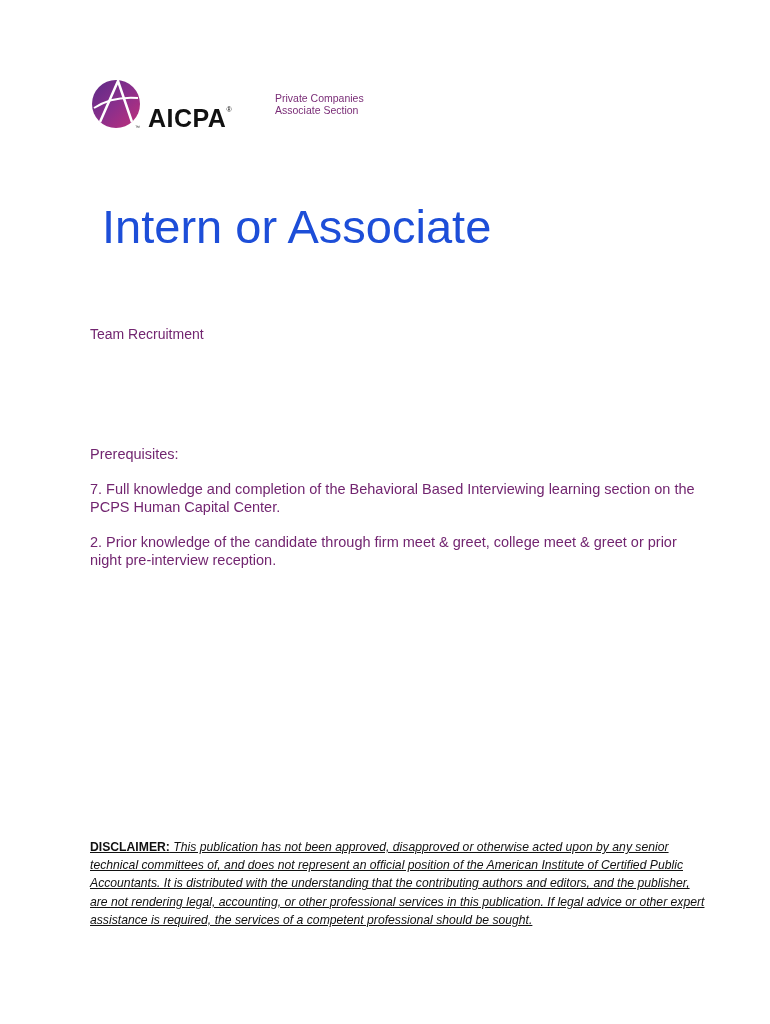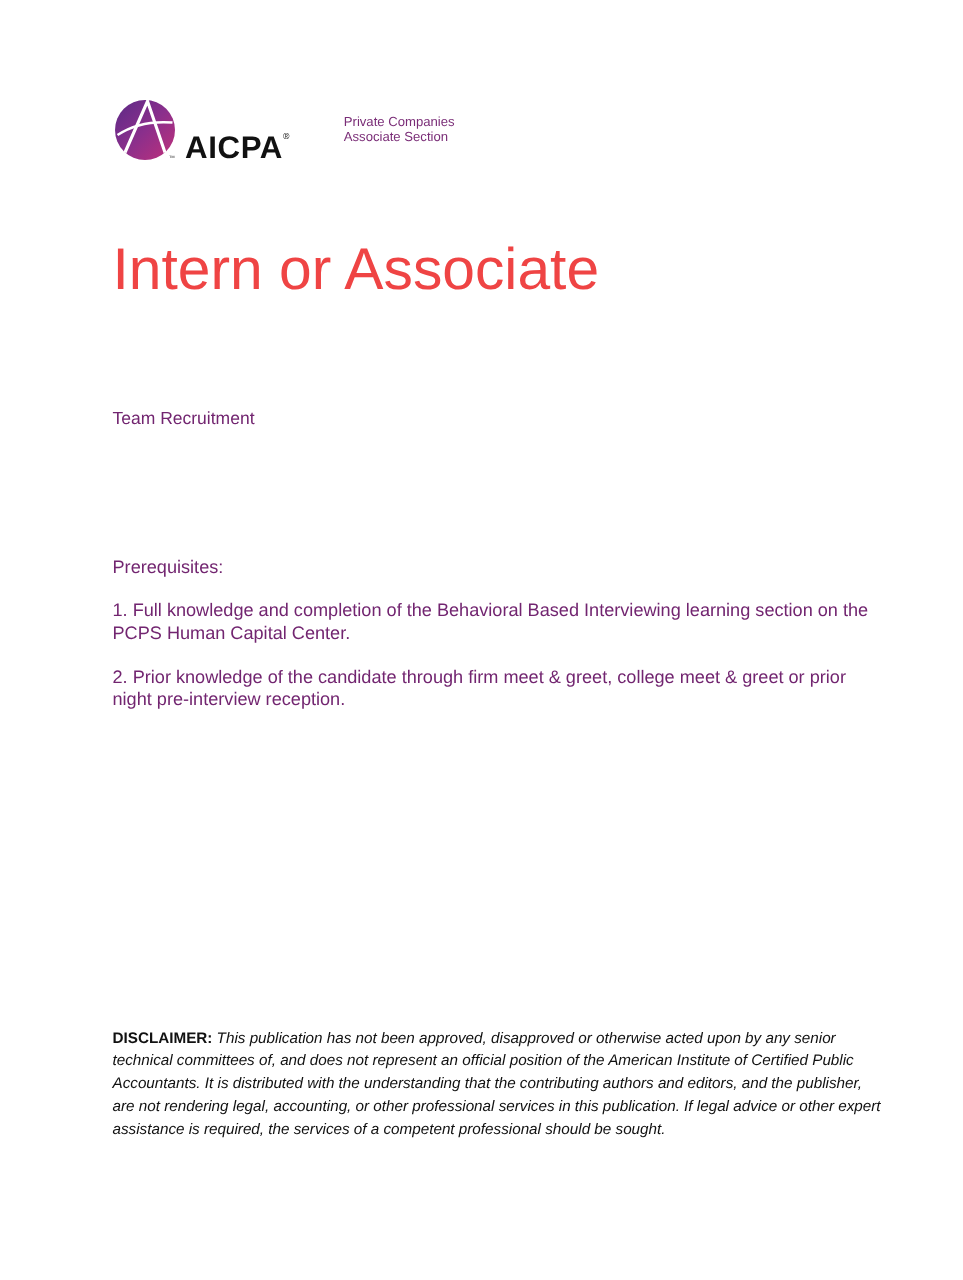--- a/index.html
+++ b/index.html
@@ -3,25 +3,25 @@
   <meta charset="utf-8">
   <style>
     html, body { margin: 0; padding: 0; background: #ffffff; }
     body { width: 770px; height: 1024px; position: relative; overflow: hidden; font-family: "Liberation Sans", sans-serif; }
     .logo { position: absolute; left: 92px; top: 78px; display: flex; align-items: center; }
     .globe { width: 48px; height: 52px; position: relative; }
     .wordmark { position: absolute; left: 148px; top: 104px; font-family: "Liberation Sans", sans-serif; font-weight: bold; font-size: 25px; letter-spacing: 0.5px; color: #111; }
     .wordmark sup { font-size: 7px; vertical-align: top; position: relative; top: 2px; font-weight: normal; }
     .tm { position: absolute; left: 135px; top: 124px; font-size: 5px; color: #333; }
     .section { position: absolute; left: 275px; top: 92px; color: #7a2d77; font-size: 10.5px; line-height: 12px; }
-    .title { position: absolute; left: 90px; top: 186px; color: #ef4444; font-size: 47px; line-height: 57px; font-weight: normal; margin: 0; }
+    .title { position: absolute; left: 90px; top: 186px; color: #1d4ed8; font-size: 47px; line-height: 57px; font-weight: normal; margin: 12px; }
     .subtitle { position: absolute; left: 90px; top: 326px; color: #722570; font-size: 14px; margin: 0; font-weight: normal; }
     .prereq { position: absolute; left: 90px; top: 445px; width: 620px; color: #722570; font-size: 14.5px; line-height: 18px; }
     .prereq p { margin: 0 0 17px 0; }
-    .disclaimer { position: absolute; left: 90px; top: 821px; width: 615px; font-size: 12.2px; line-height: 18.2px; color: #111; font-style: italic; }
+    .disclaimer { position: absolute; left: 90px; top: 838px; width: 615px; font-size: 12.2px; line-height: 18.2px; color: #111; font-style: italic; text-decoration: underline; }
     .disclaimer b { font-style: normal; font-weight: bold; }
   </style>
 </head>
 <body>
 
 <div class="logo">
   <div class="globe">
     <svg width="48" height="52" viewBox="0 0 48 52">
       <defs>
         <linearGradient id="g" x1="0" y1="0" x2="1" y2="1">
@@ -45,17 +45,17 @@
 </div>
 
 <h1 class="title">
   <div>Intern or Associate</div>
 </h1>
 
 <h2 class="subtitle">Team Recruitment</h2>
 
 <div class="prereq">
   <p>Prerequisites:</p>
-  <p>1.  Full knowledge and completion of the Behavioral Based Interviewing learning section on the PCPS Human Capital Center.</p>
+  <p>7.  Full knowledge and completion of the Behavioral Based Interviewing learning section on the PCPS Human Capital Center.</p>
   <p>2.  Prior knowledge of the candidate through firm meet &amp; greet, college meet &amp; greet or prior night pre-interview reception.</p>
 </div>
 
 <div class="disclaimer"><b>DISCLAIMER:</b><span> This publication has not been approved, disapproved or otherwise acted upon by any senior technical committees of, and does not represent an official position of the American Institute of Certified Public Accountants.  It is distributed with the understanding that the contributing authors and editors, and the publisher, are not rendering legal, accounting, or other professional services in this publication.   If legal advice or other expert assistance is required, the services of a competent professional should be sought.</span></div>
 
 </body></html>

